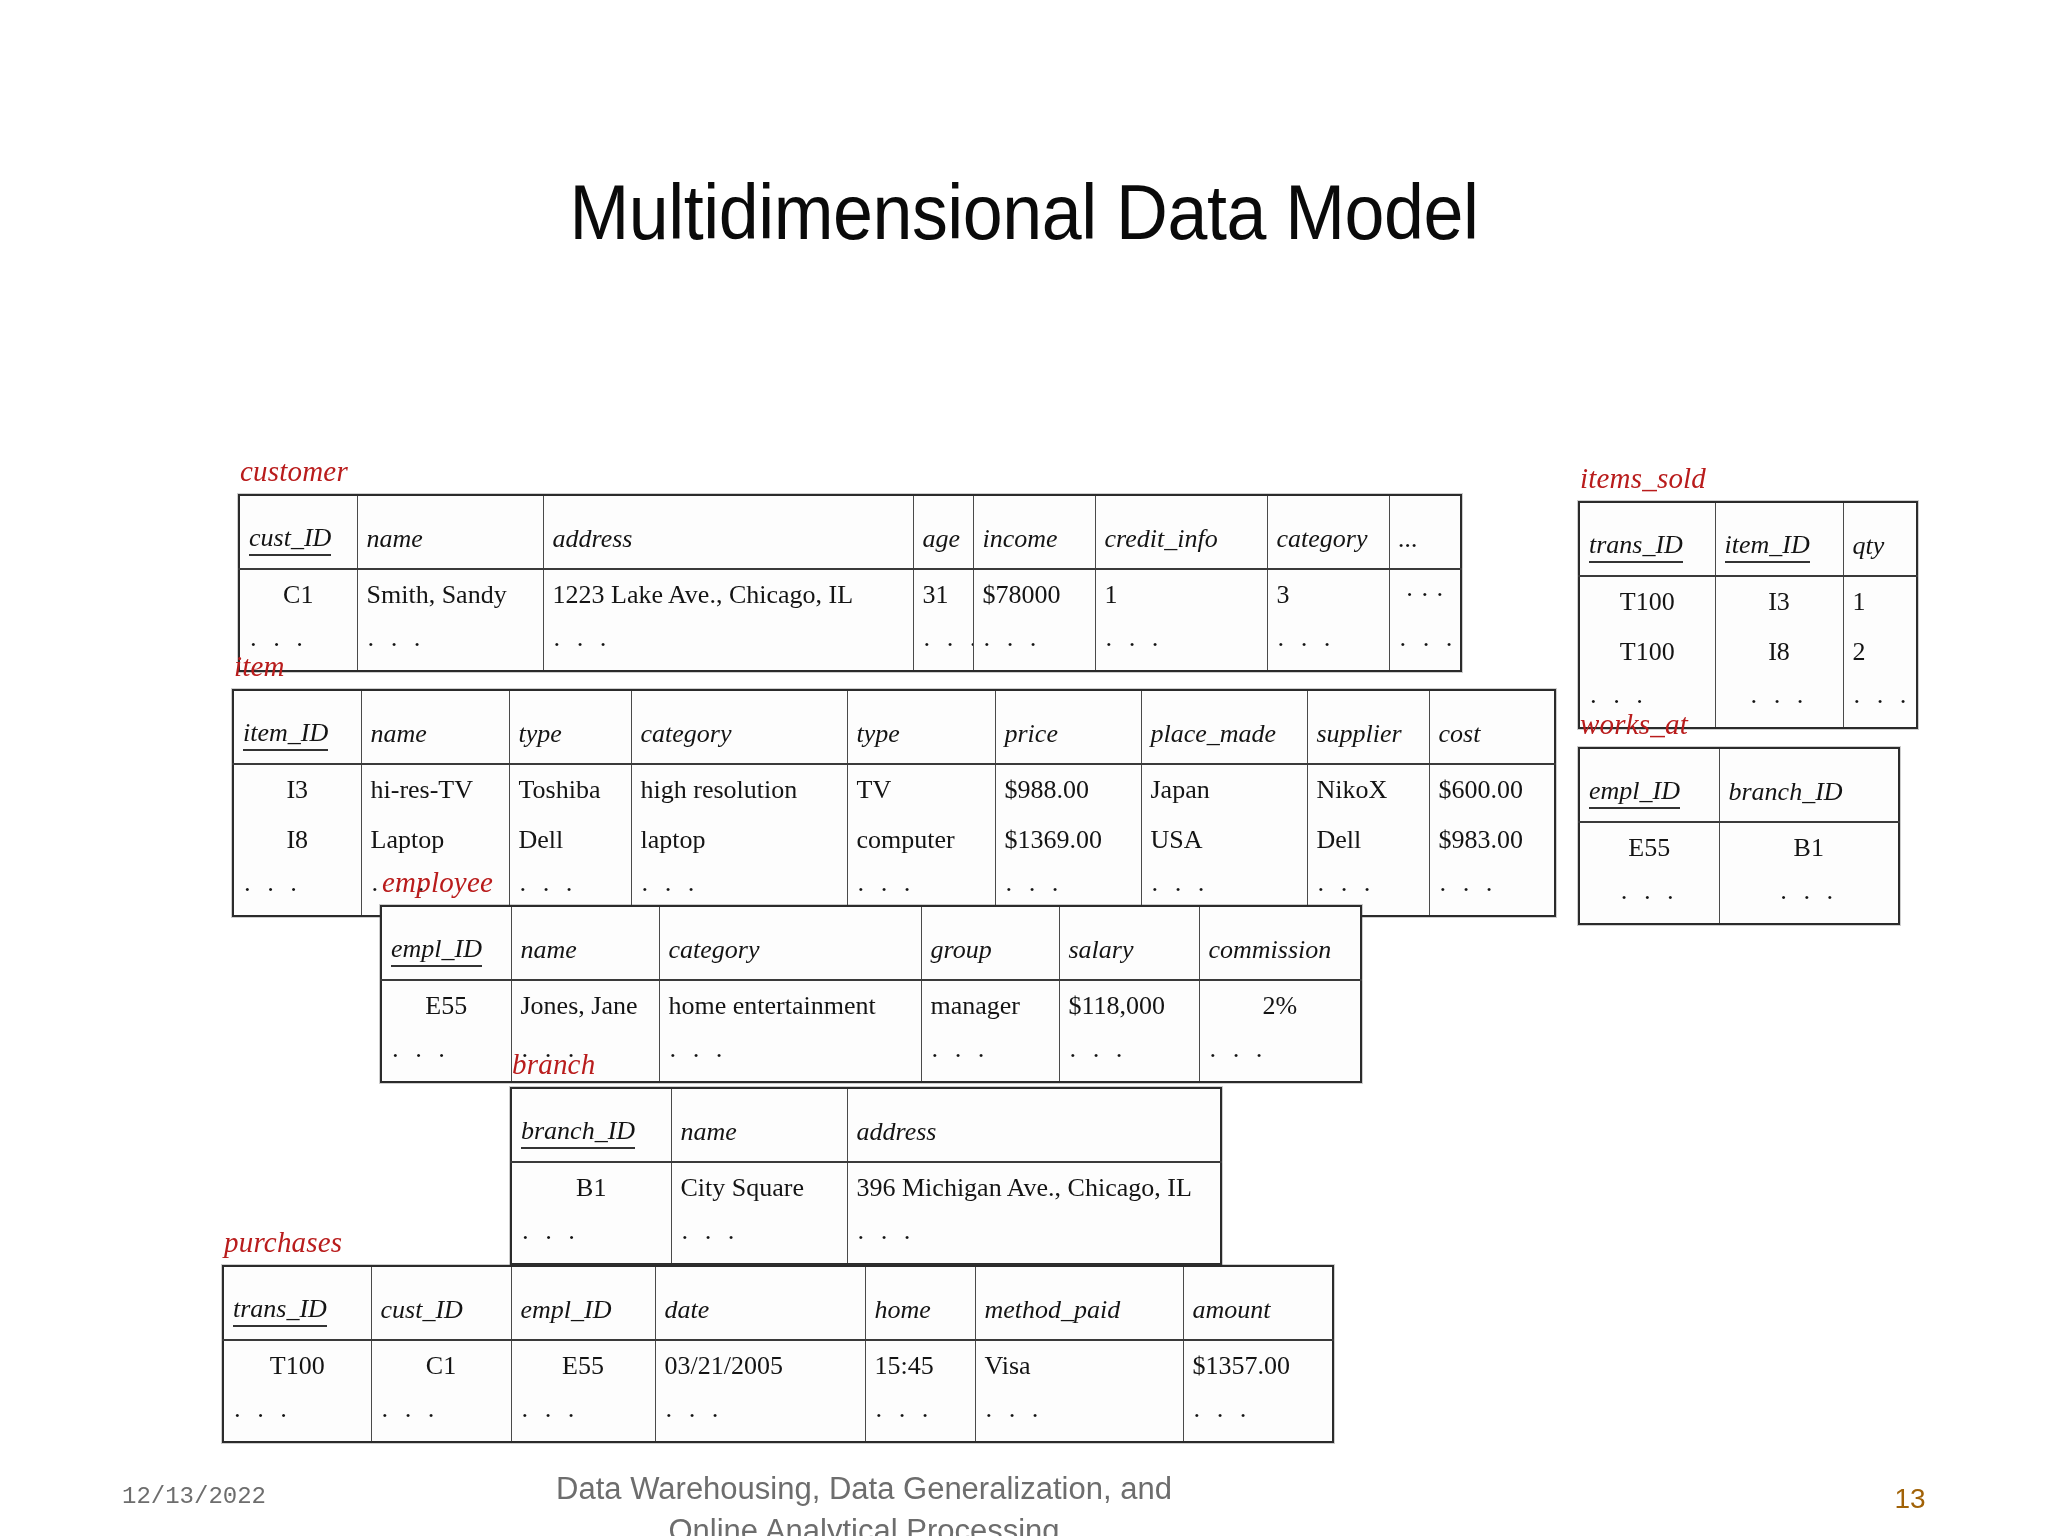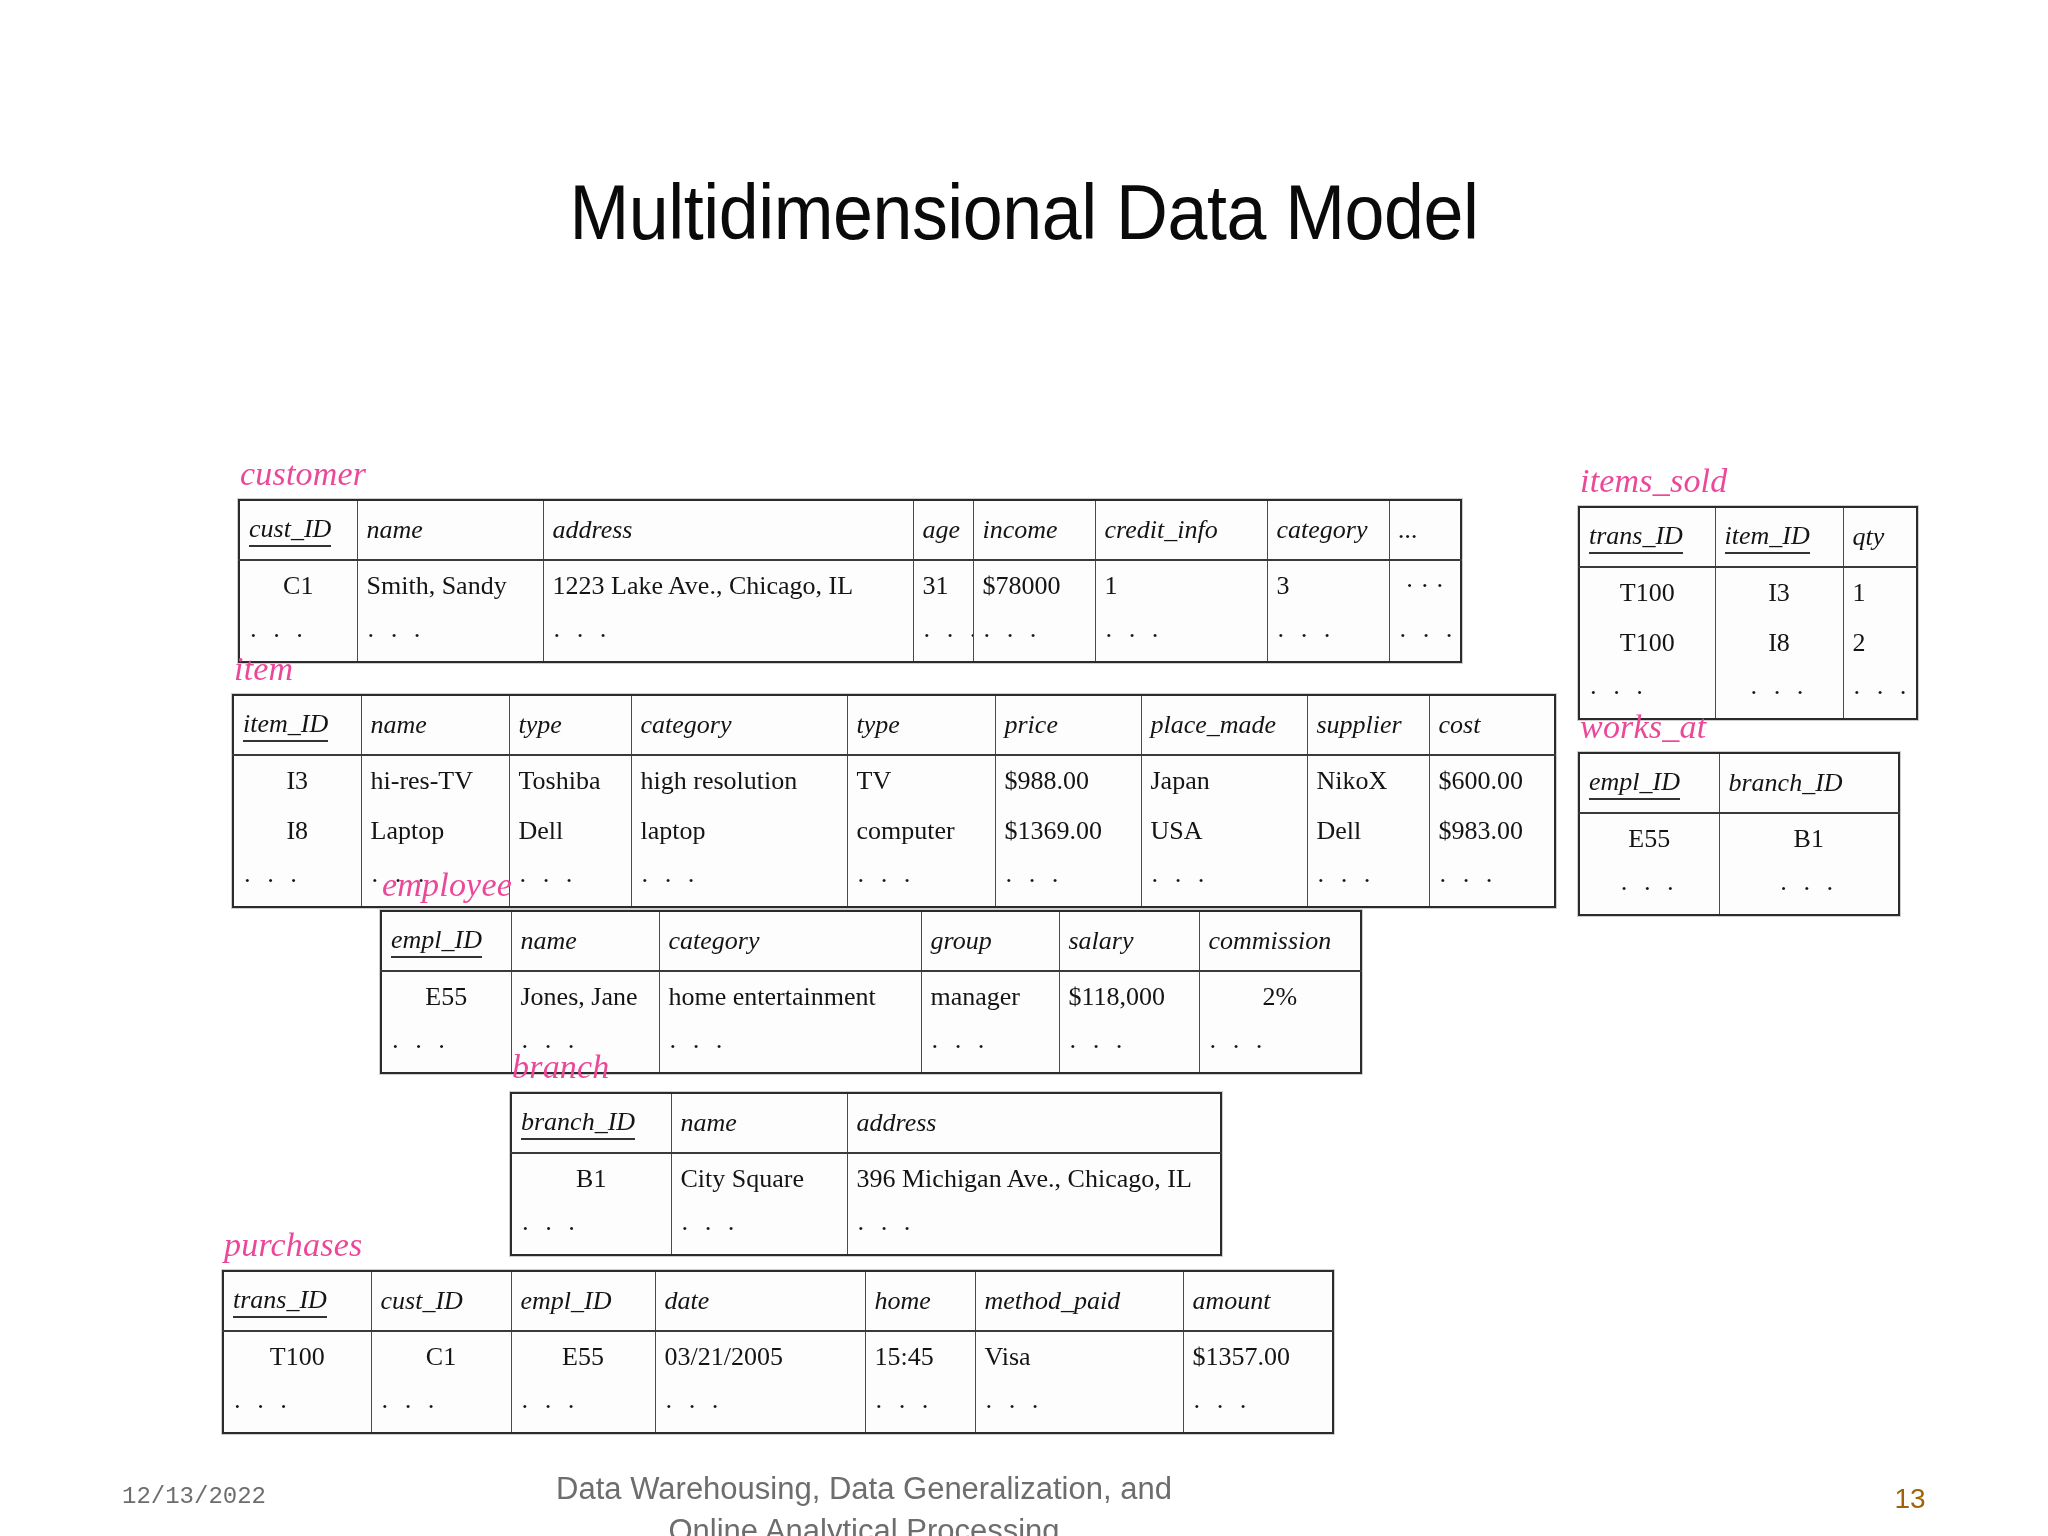--- a/index.html
+++ b/index.html
@@ -44,22 +44,22 @@
   }
 
   
   .relation {
     position: absolute;
     font-family: "Liberation Serif", serif;
   }
   .relation-name {
     font-family: "Liberation Serif", serif;
     font-style: italic;
-    font-size: 34px;
-    color: #ec4899;
+    font-size: 29px;
+    color: #b91c1c;
     margin: 0 0 6px 2px;
     white-space: nowrap;
     letter-spacing: 0.2px;
   }
   table.rel {
     border-collapse: collapse;
     background: #fdfdfd;
     table-layout: fixed;
     border: 2px solid #2b2b2b;
     box-shadow: 0 0 0 1px rgba(60,60,60,0.25);
@@ -73,21 +73,21 @@
     vertical-align: middle;
     white-space: nowrap;
     overflow: hidden;
   }
   table.rel thead th {
     font-style: italic;
     font-weight: normal;
     text-align: left;
     border-bottom: 2px solid #3a3a3a;
     height: 46px;
-    padding-top: 6px;
+    padding-top: 20px;
     padding-bottom: 6px;
   }
   table.rel thead th .key {
     border-bottom: 2px solid #333;
     padding-bottom: 1px;
     display: inline-block;
   }
   table.rel tbody td {
     height: 42px;
     line-height: 1.18;

